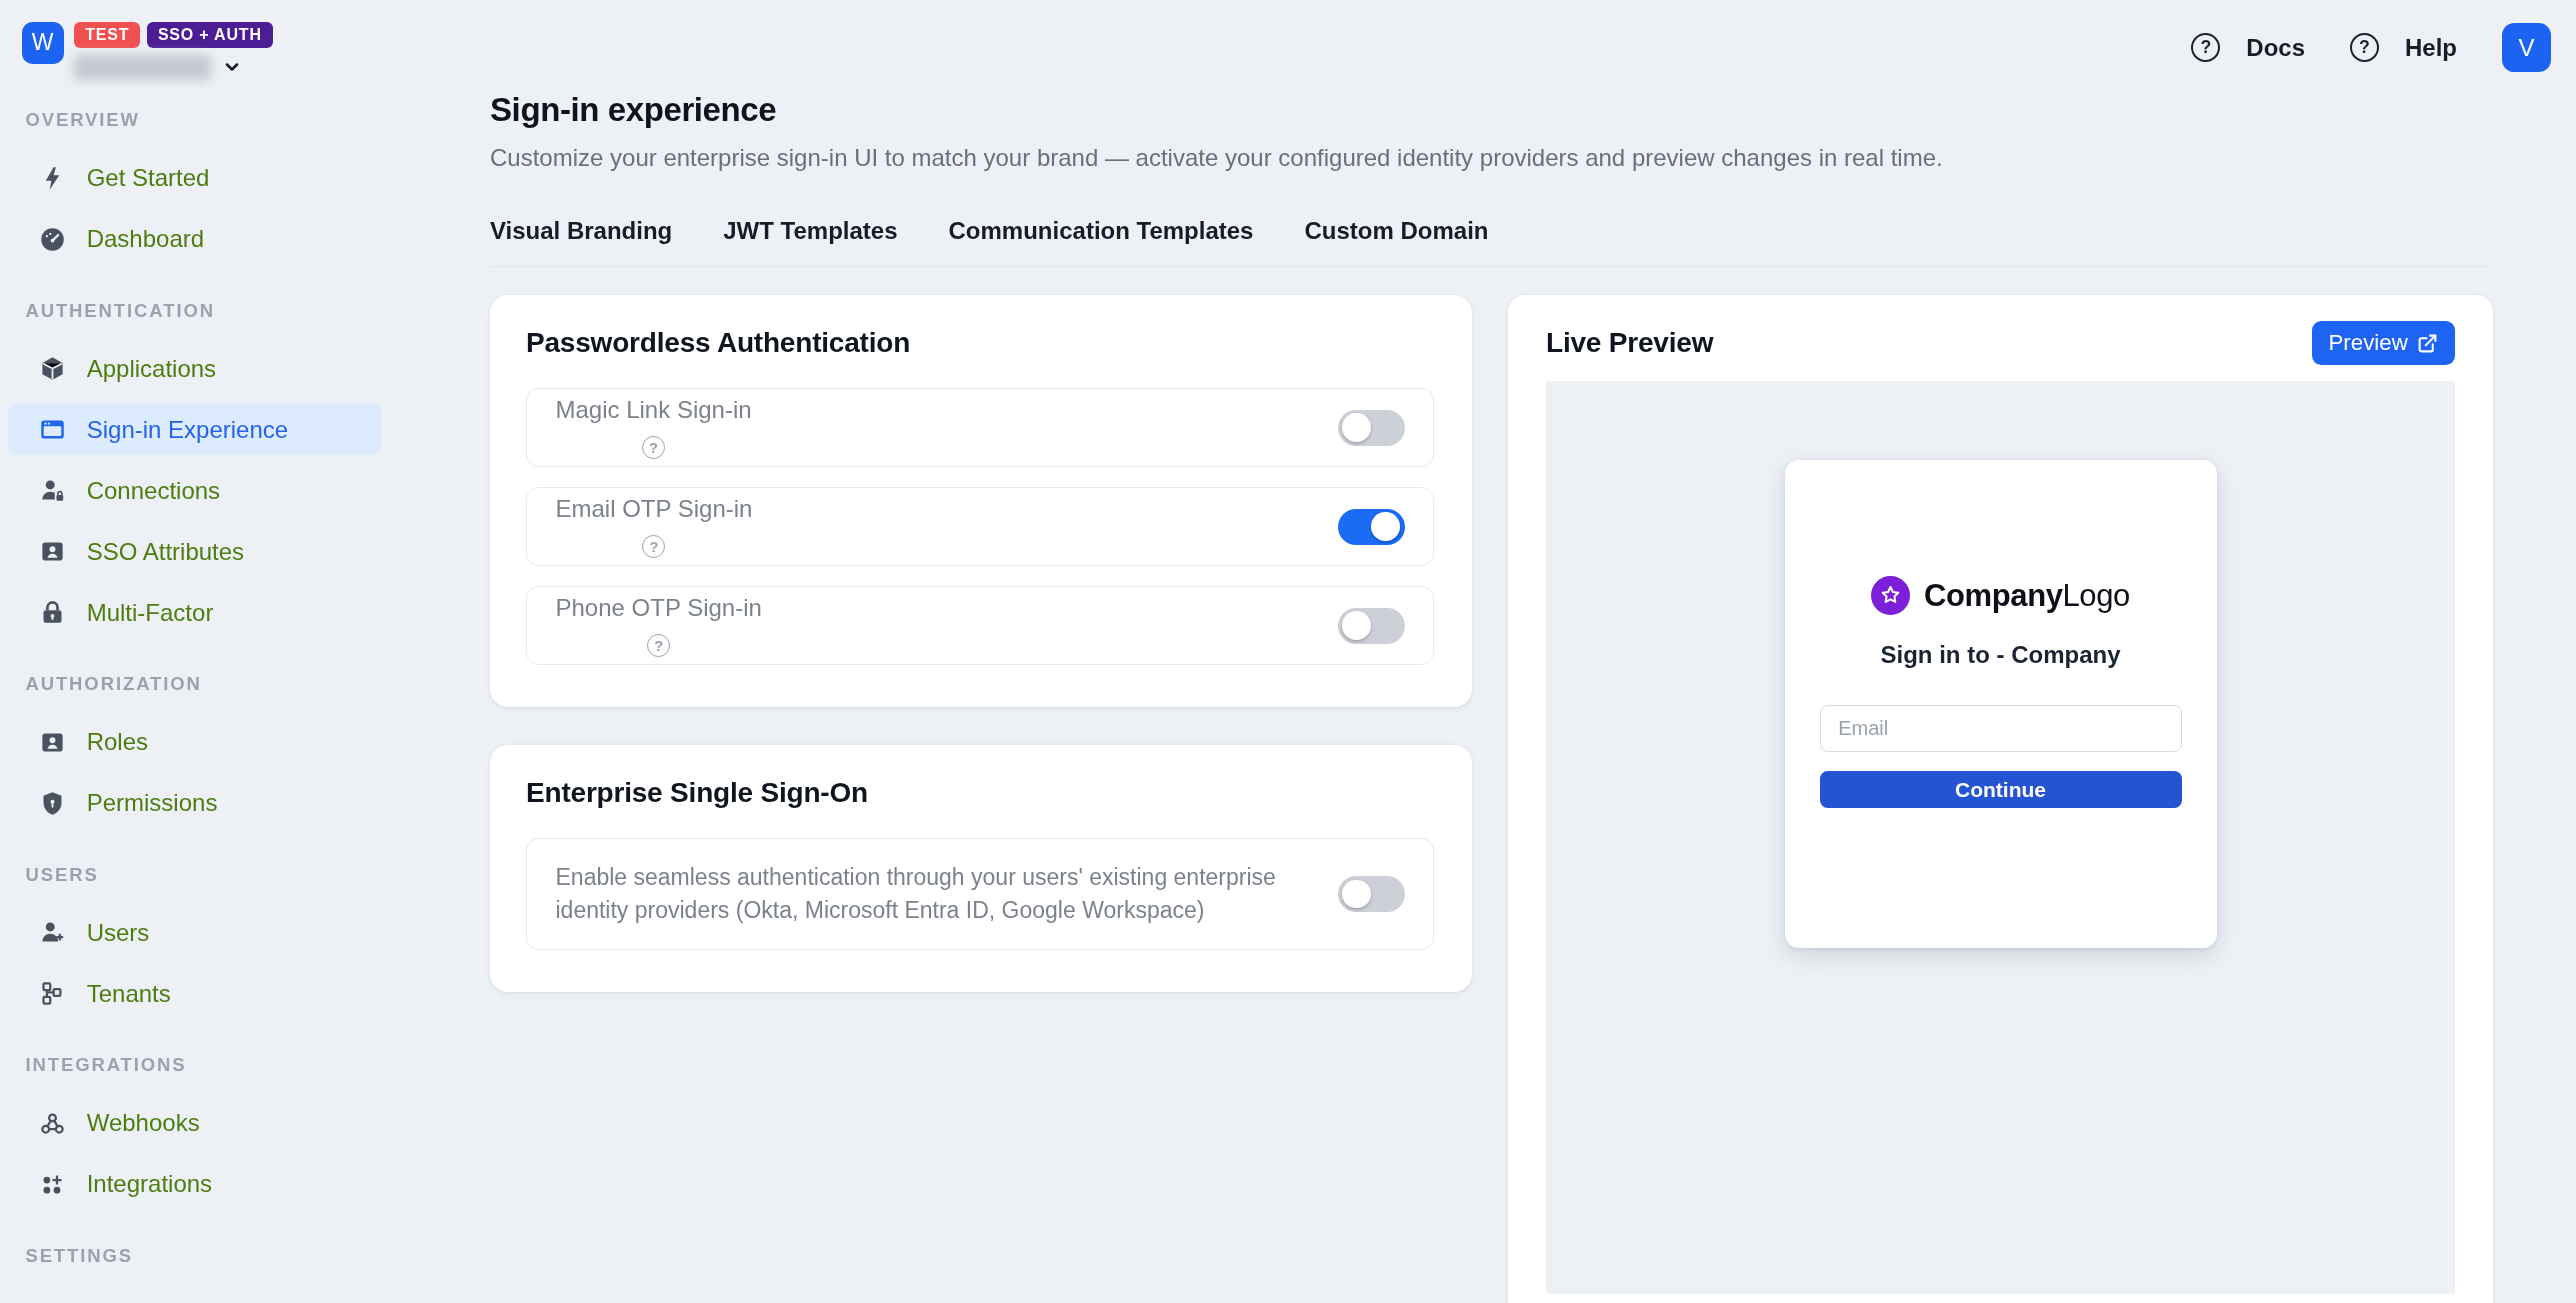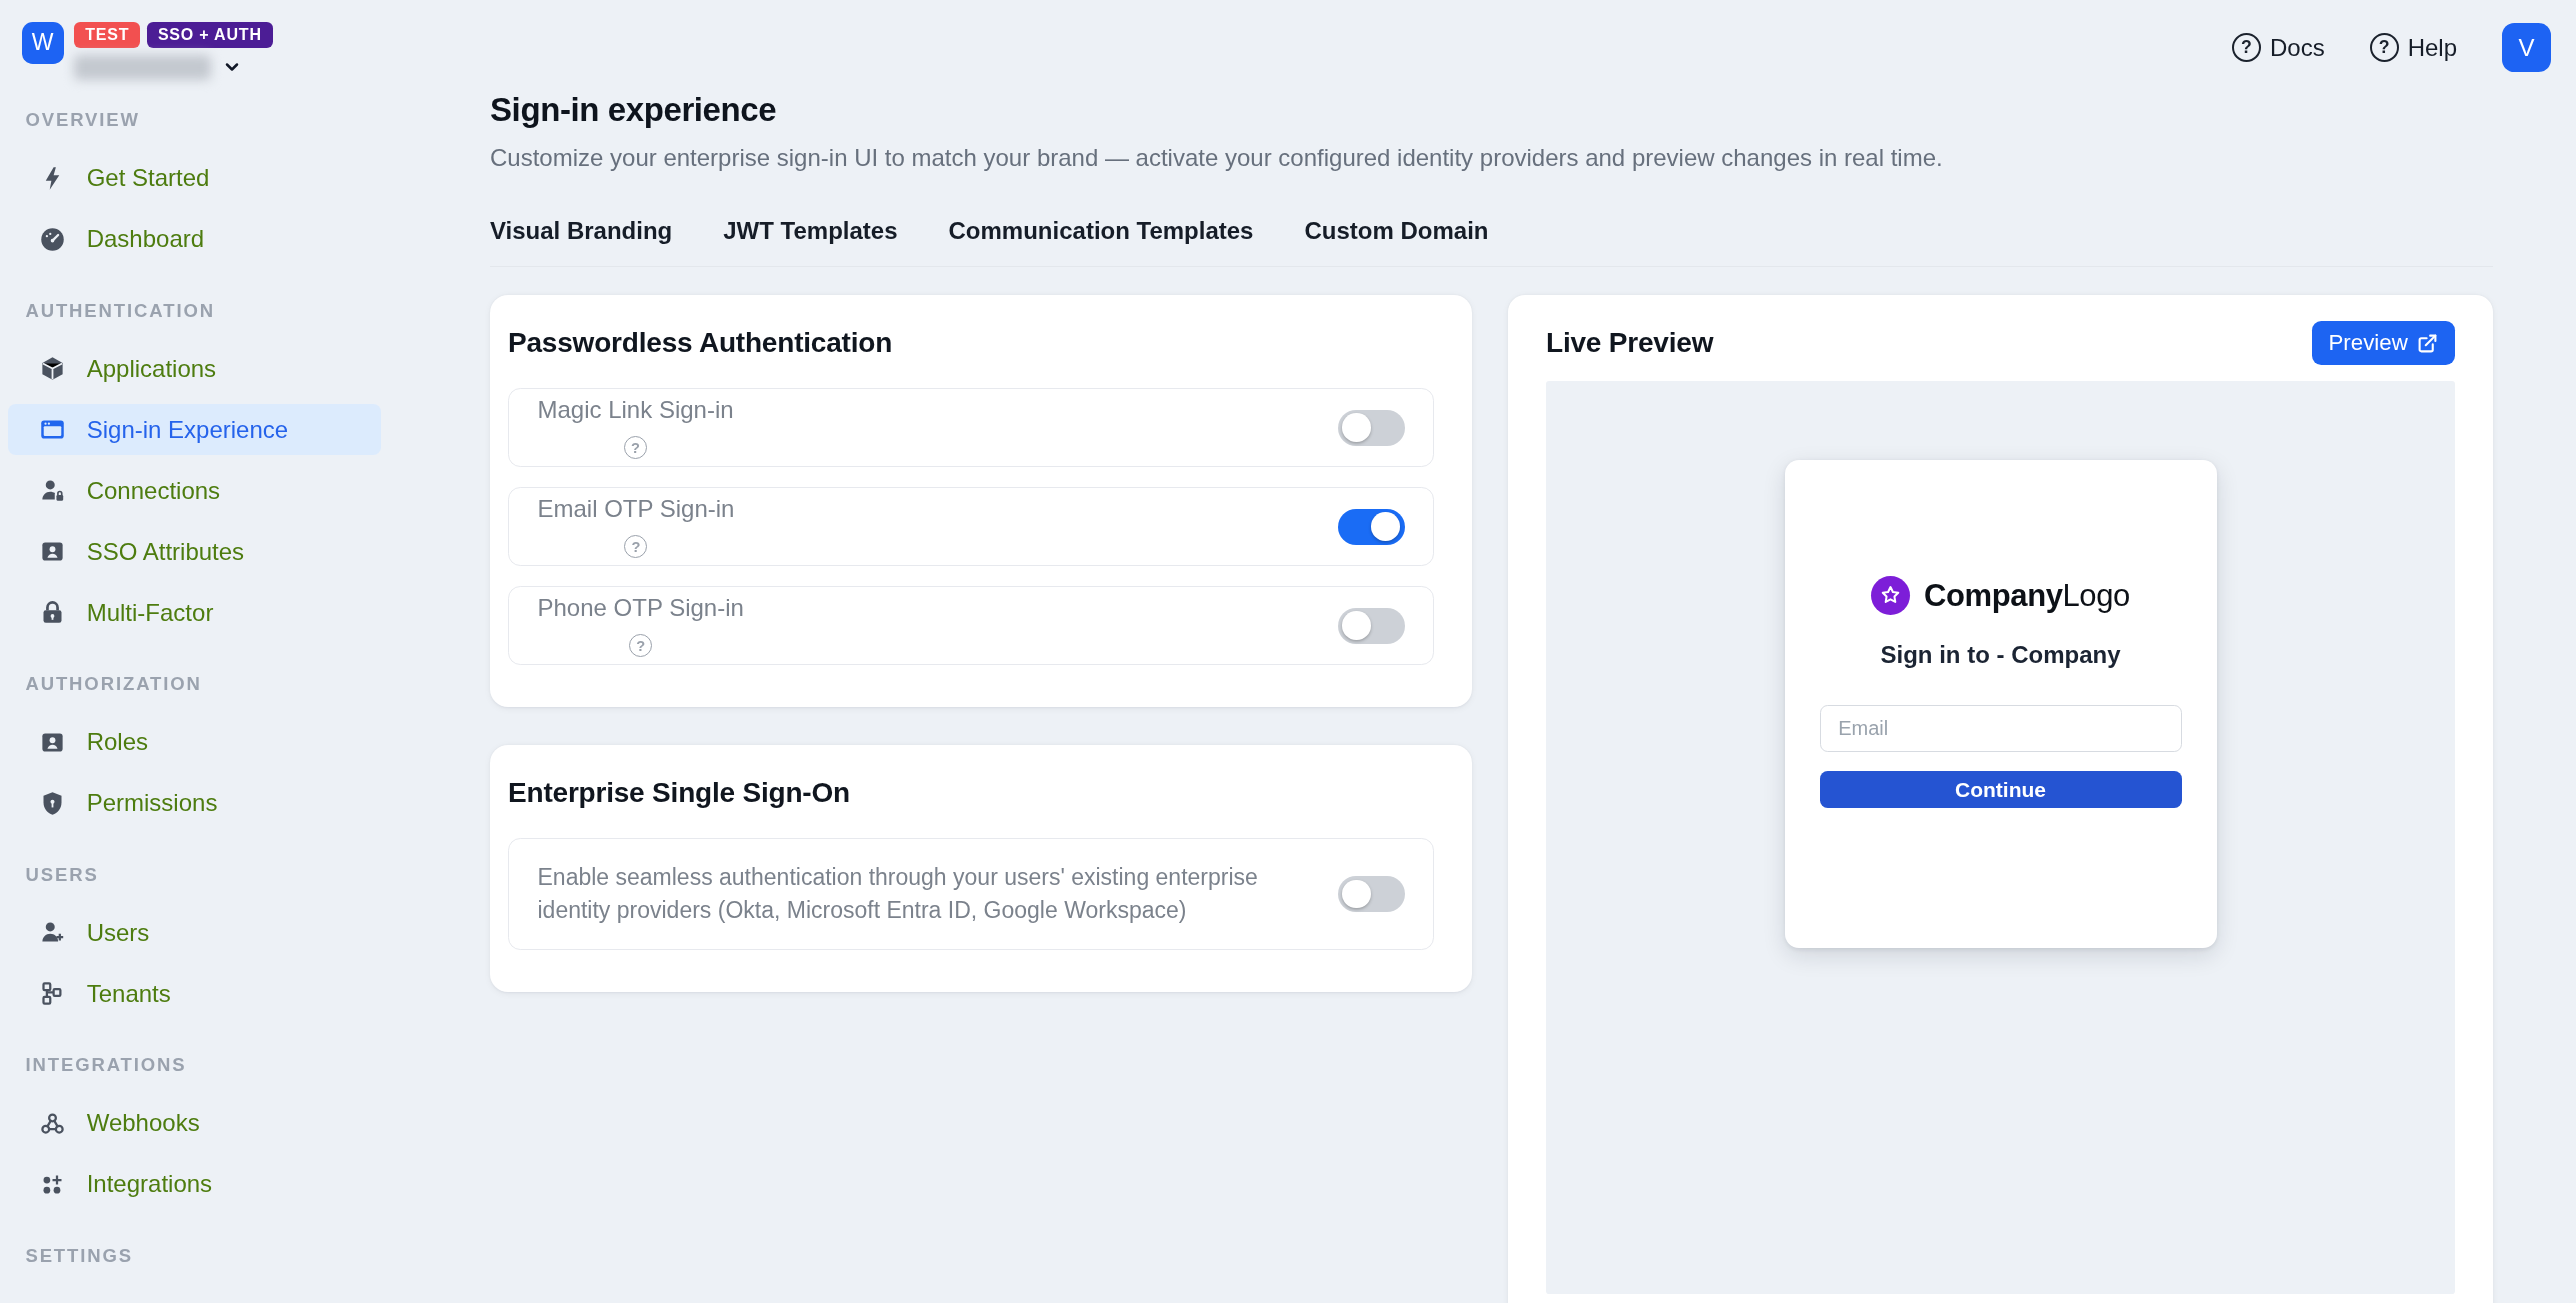--- a/index.html
+++ b/index.html
@@ -34,21 +34,21 @@
   nav .sec-label:first-child { margin-top:0; }
   .nav-item {
     display:flex; align-items:center; gap:21px; height:51px; margin:0 7.7px 10px 7.7px;
     padding-left:31px; border-radius:7.7px; color:#4d7c0f; font-size:24px; cursor:pointer;
   }
   .nav-item .nicon { width:27px; height:27px; flex:0 0 27px; color:#4a525f; display:flex; }
   .nav-item.active { background:#dcebfd; color:#2563eb; }
   .nav-item.active .nicon { color:#2166ee; }
   
   .header-actions { position:absolute; top:23px; right:25px; display:flex; align-items:center; gap:45px; }
-  .hbtn { display:flex; align-items:center; gap:9px; font-size:24px; font-weight:400; color:#161d28; cursor:pointer; }
+  .hbtn { display:flex; align-items:center; gap:26px; font-size:24px; font-weight:700; color:#161d28; cursor:pointer; }
   .hbtn .qcircle { width:29px; height:29px; }
   .avatar-v {
     width:49px; height:49px; border-radius:12.3px; background:#1d63f3; color:#fff;
     display:flex; align-items:center; justify-content:center; font-size:24px; font-weight:500; cursor:pointer;
   }
   
   .main { position:absolute; left:490px; right:83px; top:0; }
   h1.page-title { margin-top:91px; font-size:33px; font-weight:700; color:#0e141d; letter-spacing:-0.4px; }
   .page-sub { margin-top:15.4px; font-size:24px; color:#67707d; }
   .tabs { margin-top:45px; display:flex; gap:51px; border-bottom:1.5px solid #e3e7ec; }
@@ -56,21 +56,21 @@
     font-size:24px; font-weight:600; color:#161d28; padding-bottom:20px; cursor:pointer;
     border-bottom:3.9px solid transparent; margin-bottom:-2.3px;
   }
   .tab.active { color:#2166e8; border-bottom-color:#2166e8; }
   .cols { display:flex; gap:36px; margin-top:28px; align-items:flex-start; }
   .col-left { width:982px; flex:0 0 982px; }
   .col-right { flex:1; }
   .card {
     background:#fff; border-radius:17px; box-shadow:0 1.5px 7.7px rgba(16,24,40,.05), 0 0.8px 2.3px rgba(16,24,40,.05);
   }
-  .card.pad { padding:32px 38px 38px 18px;border-radius:18px; }
+  .card.pad { padding:32px 38px 38px 36px;border-radius:18px; }
   .card h2 { font-size:28px; font-weight:700; color:#10161f; margin-bottom:29px; letter-spacing:-0.2px; }
   .opt-row {
     display:flex; align-items:center; justify-content:space-between;
     border:1.5px solid #e7e9ee; border-radius:12.3px; min-height:79px; padding:0 28.5px; margin-bottom:20px;
   }
   .opt-row:last-child { margin-bottom:4px; }
   .opt-label { display:flex; align-items:center; gap:12.3px; font-size:24px; color:#7b828c;flex-direction:column; }
   .opt-label.multiline { font-size:23px; line-height:1.45; max-width:724px; padding:21.6px 0; }
   .qcircle {
     width:23px; height:23px; border-radius:50%; border:1.9px solid #9aa1ab; color:#9aa1ab;

